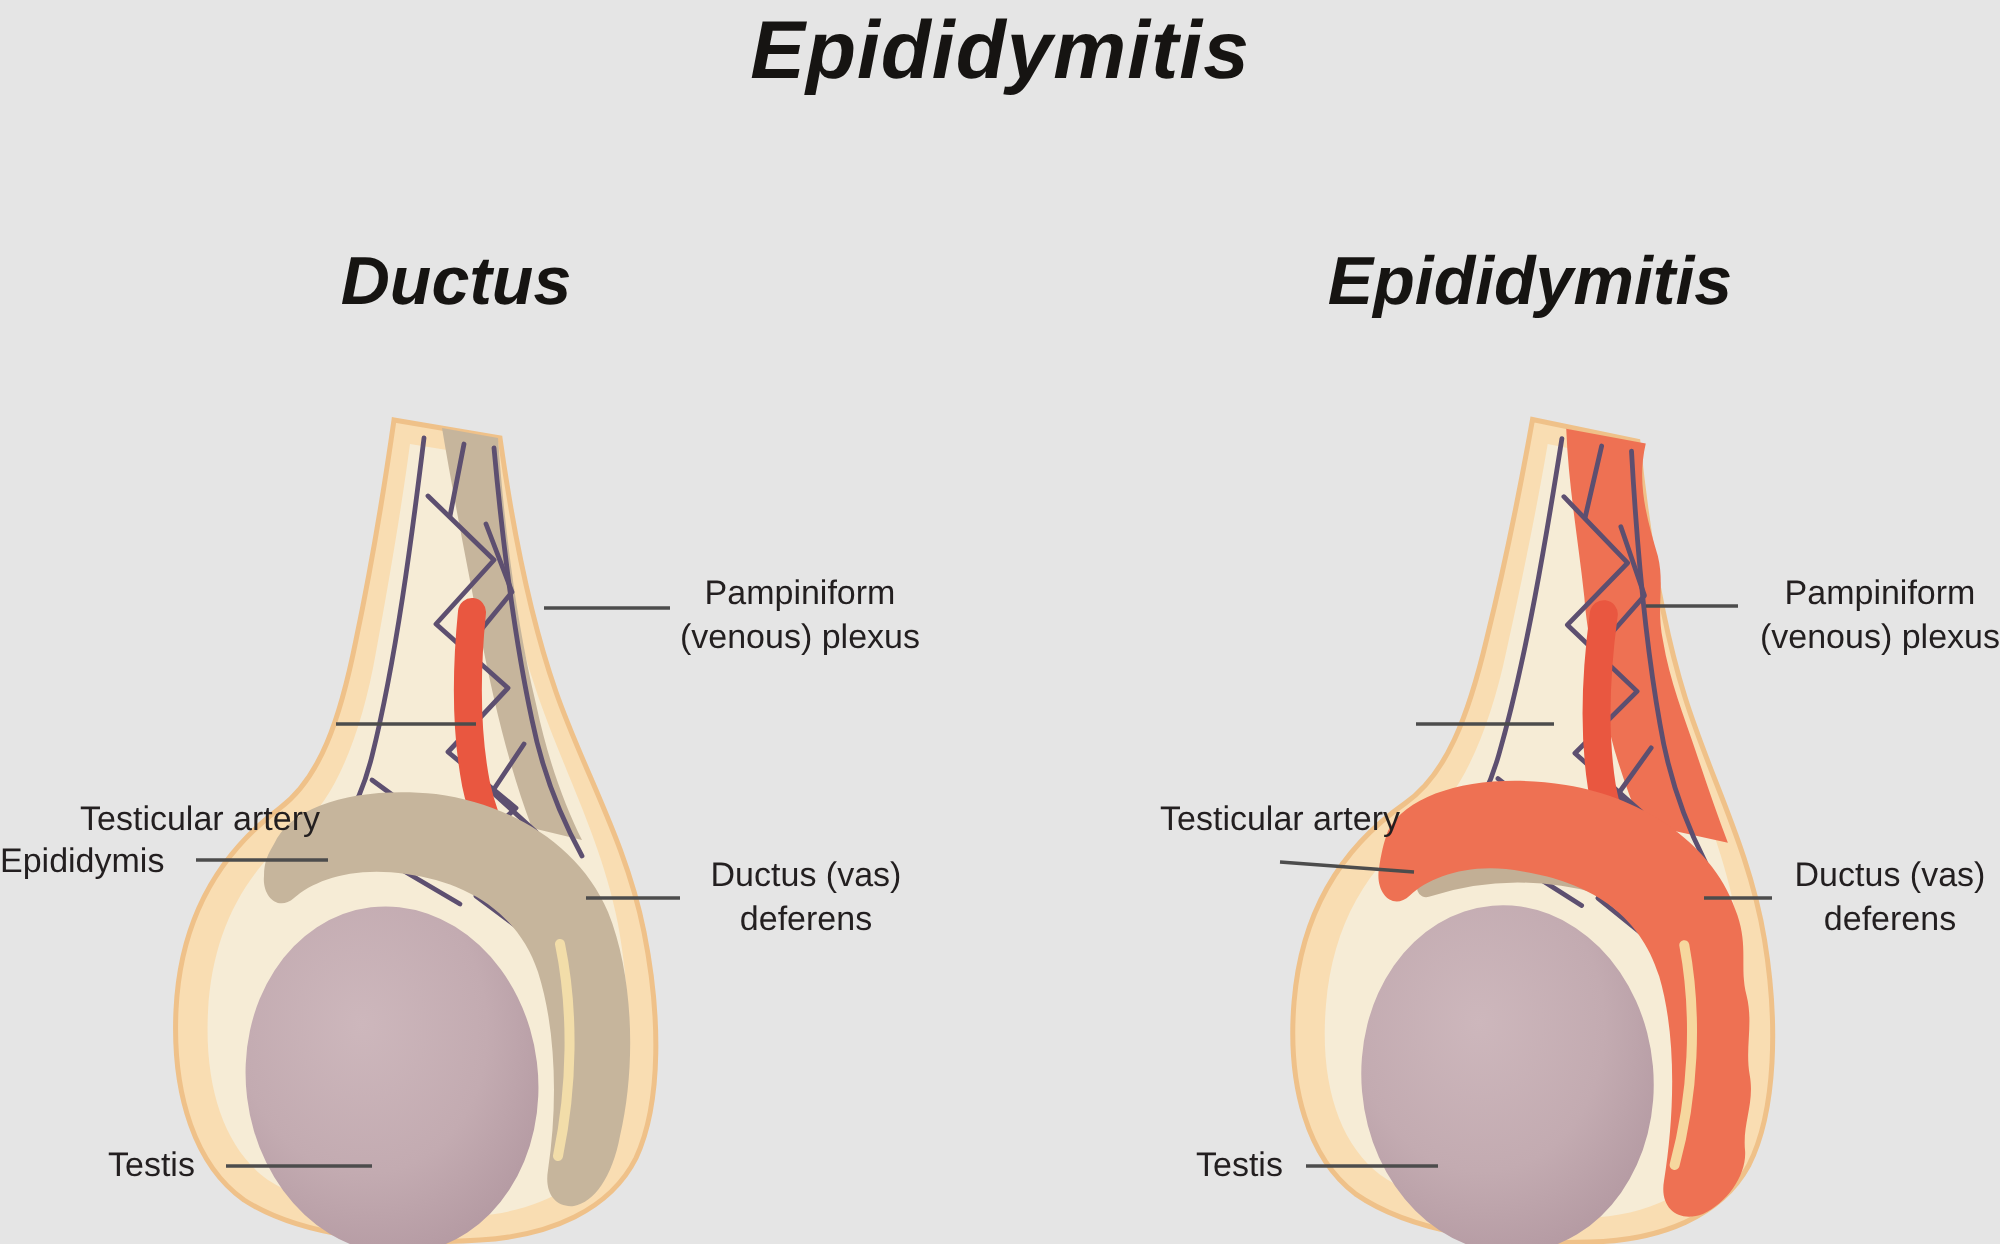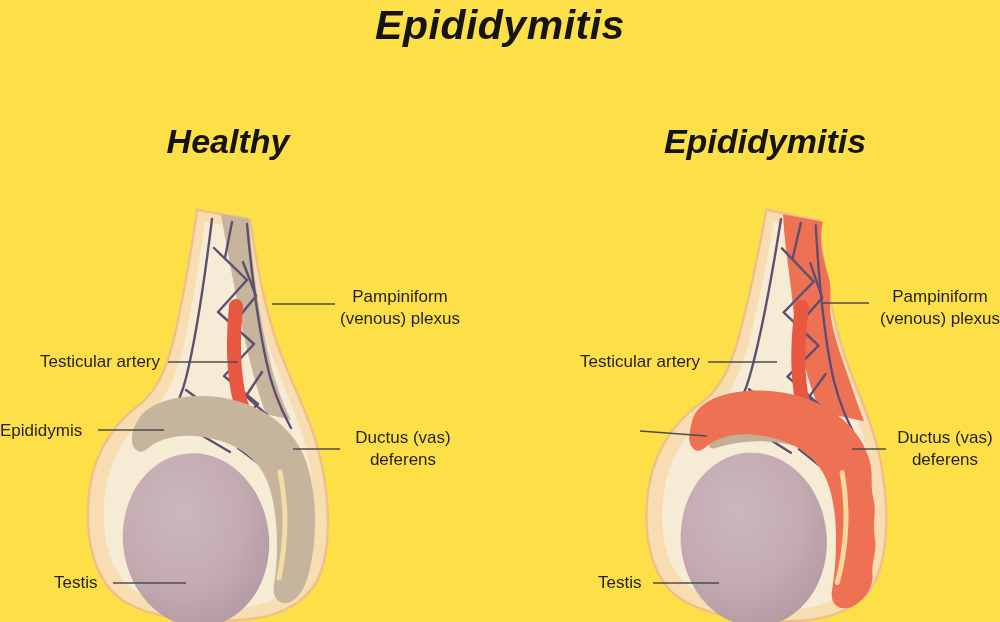--- a/index.html
+++ b/index.html
@@ -1,17 +1,17 @@
 <!DOCTYPE html>
 <html style="--title-text: #161412; --label-text: #231f20; --inflamed-label-text: #d6222a; --leader-line: #4c4c4c; --sac-outline: #efc189; --sac-fill: #f9ddb2; --sac-inner: #f6ecd6; --vein: #5d4f70; --artery: #e95740; --healthy-epididymis: #c6b59c; --inflamed-epididymis: #ee7153; --epididymis-underlay: #c2af95; --testis-light: #cdb7bc; --testis: #c3abb1; --testis-shade: #b0959e; --crease-healthy: #f2dda9; --crease-inflamed: #f6d79e;"><head>
 <meta charset="utf-8">
 <style>
   html,body{margin:0;padding:0;background:#ffffff;}
   .stage{
-    position:relative;width:1000px;height:622px;background:#fde047;
+    position:relative;width:1000px;height:622px;background:#e5e5e5;
     overflow:hidden;font-family:"Liberation Sans",sans-serif;
   }
   .main-title{
     position:absolute;left:0;top:0;width:1000px;margin:0;
     text-align:center;font-size:41px;line-height:50px;
     font-weight:bold;font-style:italic;color:var(--title-text);
     letter-spacing:0.5px;
   }
   .panel-heading{
     position:absolute;top:120px;text-align:center;
@@ -19,31 +19,31 @@
     color:var(--title-text);
   }
   .panel-heading.left{left:103px;width:250px;}
   .panel-heading.right{left:640px;width:250px;}
   .fig-svg{position:absolute;left:0;top:0;}
   .lbl{
     position:absolute;font-size:17px;line-height:22px;font-weight:normal;
     color:var(--label-text);white-space:nowrap;
   }
   .lbl.center{text-align:center;white-space:normal;}
-  .lbl.right{text-align:right;}
+  .lbl.right{text-align:right;margin-top:48px;}
   .lbl.inflamed{color:var(--inflamed-label-text);font-style:italic;}
   .leader{stroke:var(--leader-line);stroke-width:1.7px;}
 </style>
 </head>
 <body>
 
 <div class="stage">
 
   <h1 class="main-title">Epididymitis</h1>
-  <div class="panel-heading left">Healthy</div>
+  <div class="panel-heading left">Ductus</div>
   <div class="panel-heading right">Epididymitis</div>
 
   <svg class="fig-svg" width="1000" height="622" viewBox="0 0 1000 622">
     <defs>
       <radialGradient id="testisGrad" cx="42%" cy="33%" r="78%">
         <stop offset="0%" style="stop-color:var(--testis-light)"></stop>
         <stop offset="55%" style="stop-color:var(--testis)"></stop>
         <stop offset="100%" style="stop-color:var(--testis-shade)"></stop>
       </radialGradient>
 

